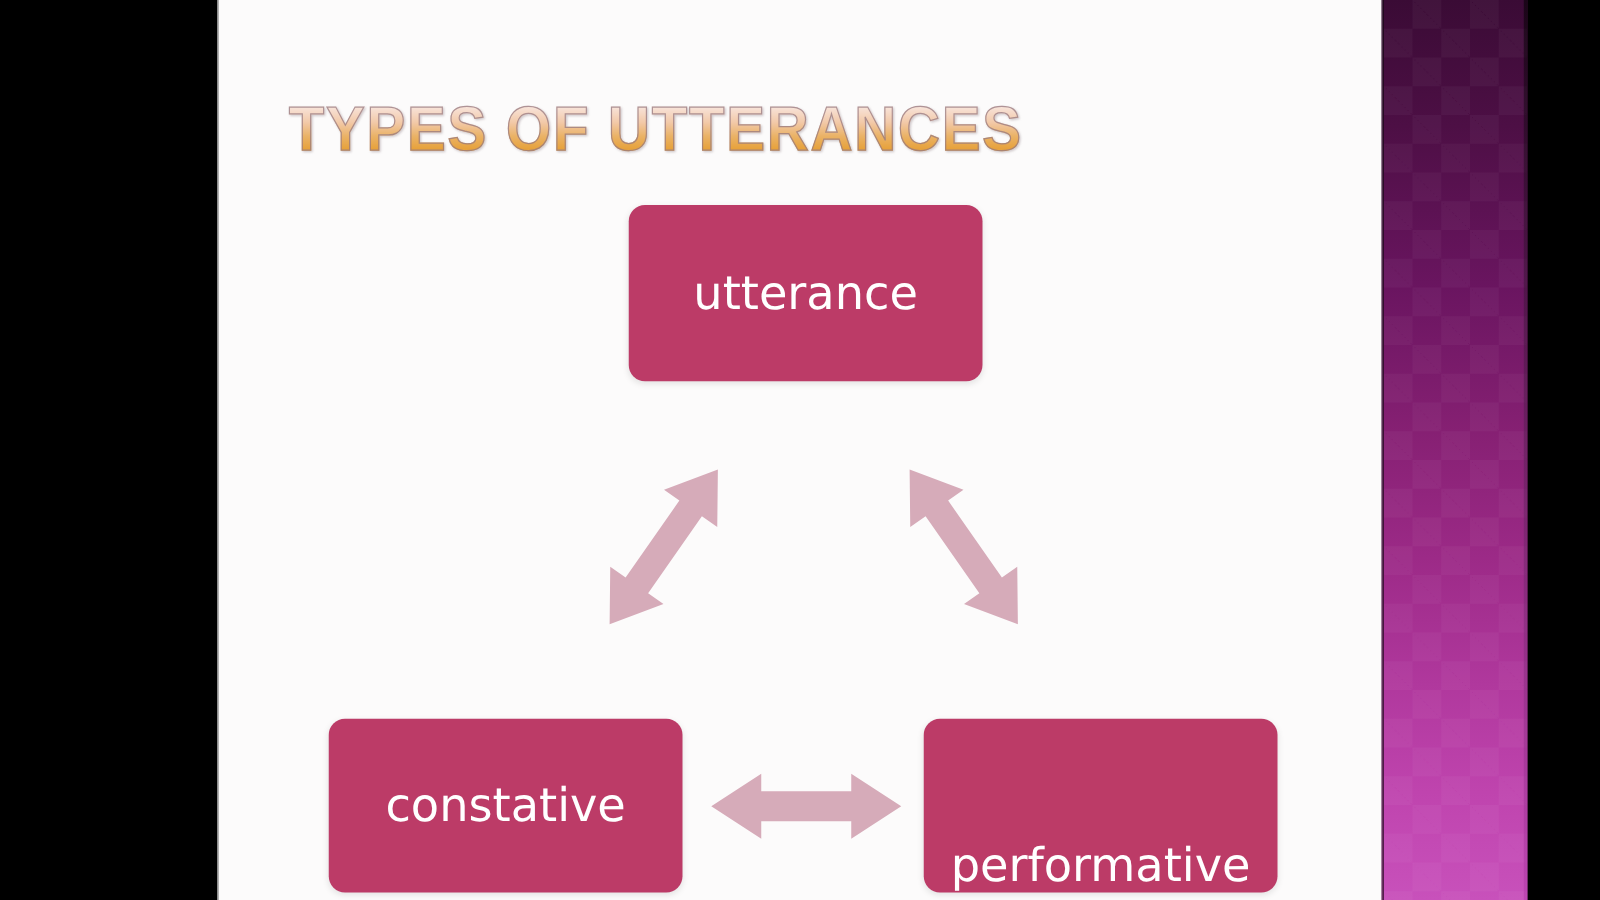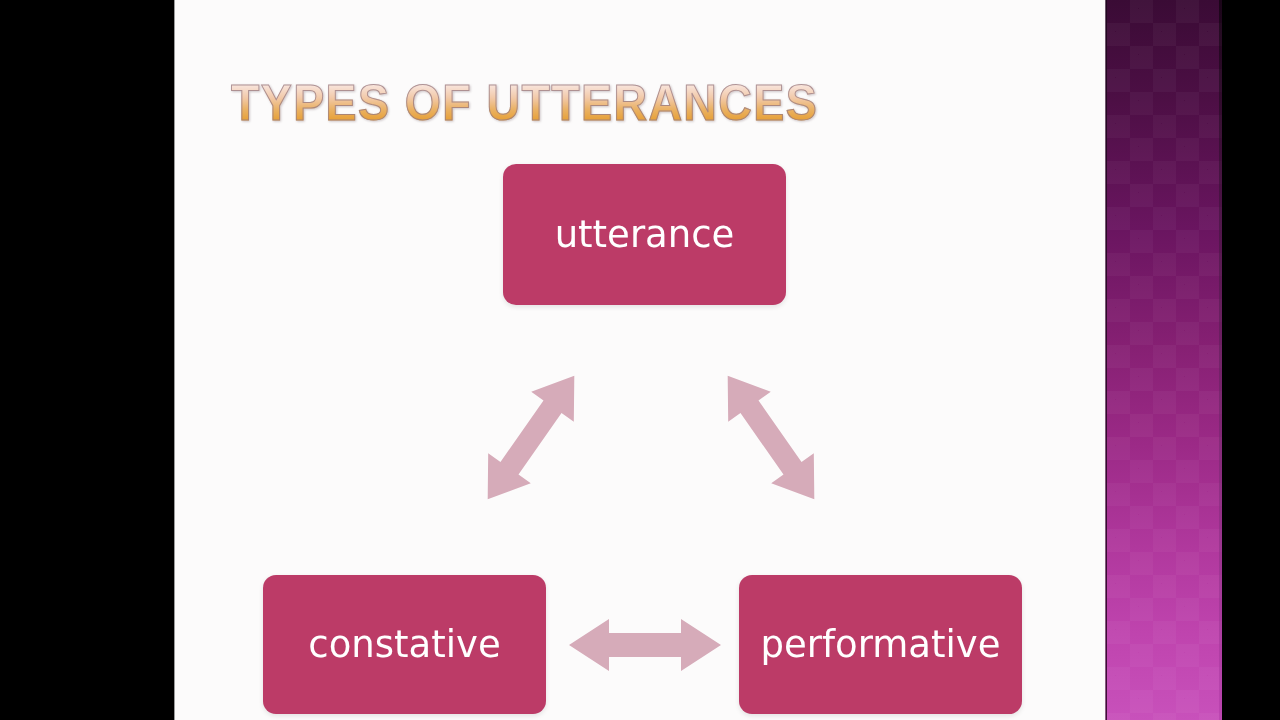--- a/index.html
+++ b/index.html
@@ -124,20 +124,21 @@
   }
   #node-constative {
     left:88px; top:575px;
     width:283px; height:139px;
     font-size:37px;
   }
   #node-performative {
     left:564px; top:575px;
     width:283px; height:139px;
     font-size:37px;
+    align-items:flex-end;
   }
 
   
   .arrow-svg { position:absolute; overflow:visible; }
   #arrow-left-diag  { left:296px; top:360px; width:120px; height:155px; }
   #arrow-right-diag { left:536px; top:360px; width:120px; height:155px; }
   #arrow-horizontal { left:392px; top:612px; width:156px; height:66px; }
 
   .arrow-shape { fill:#d6abb9; }
 </style>

